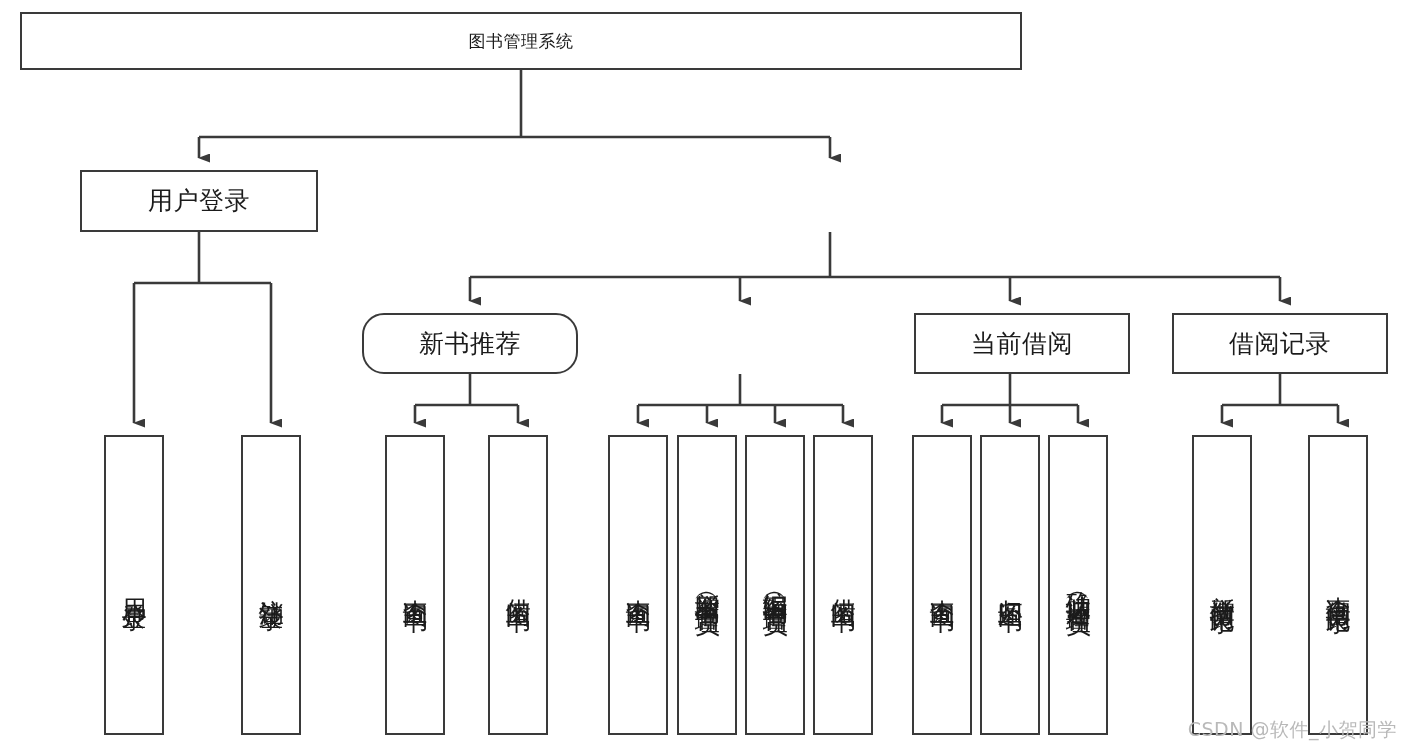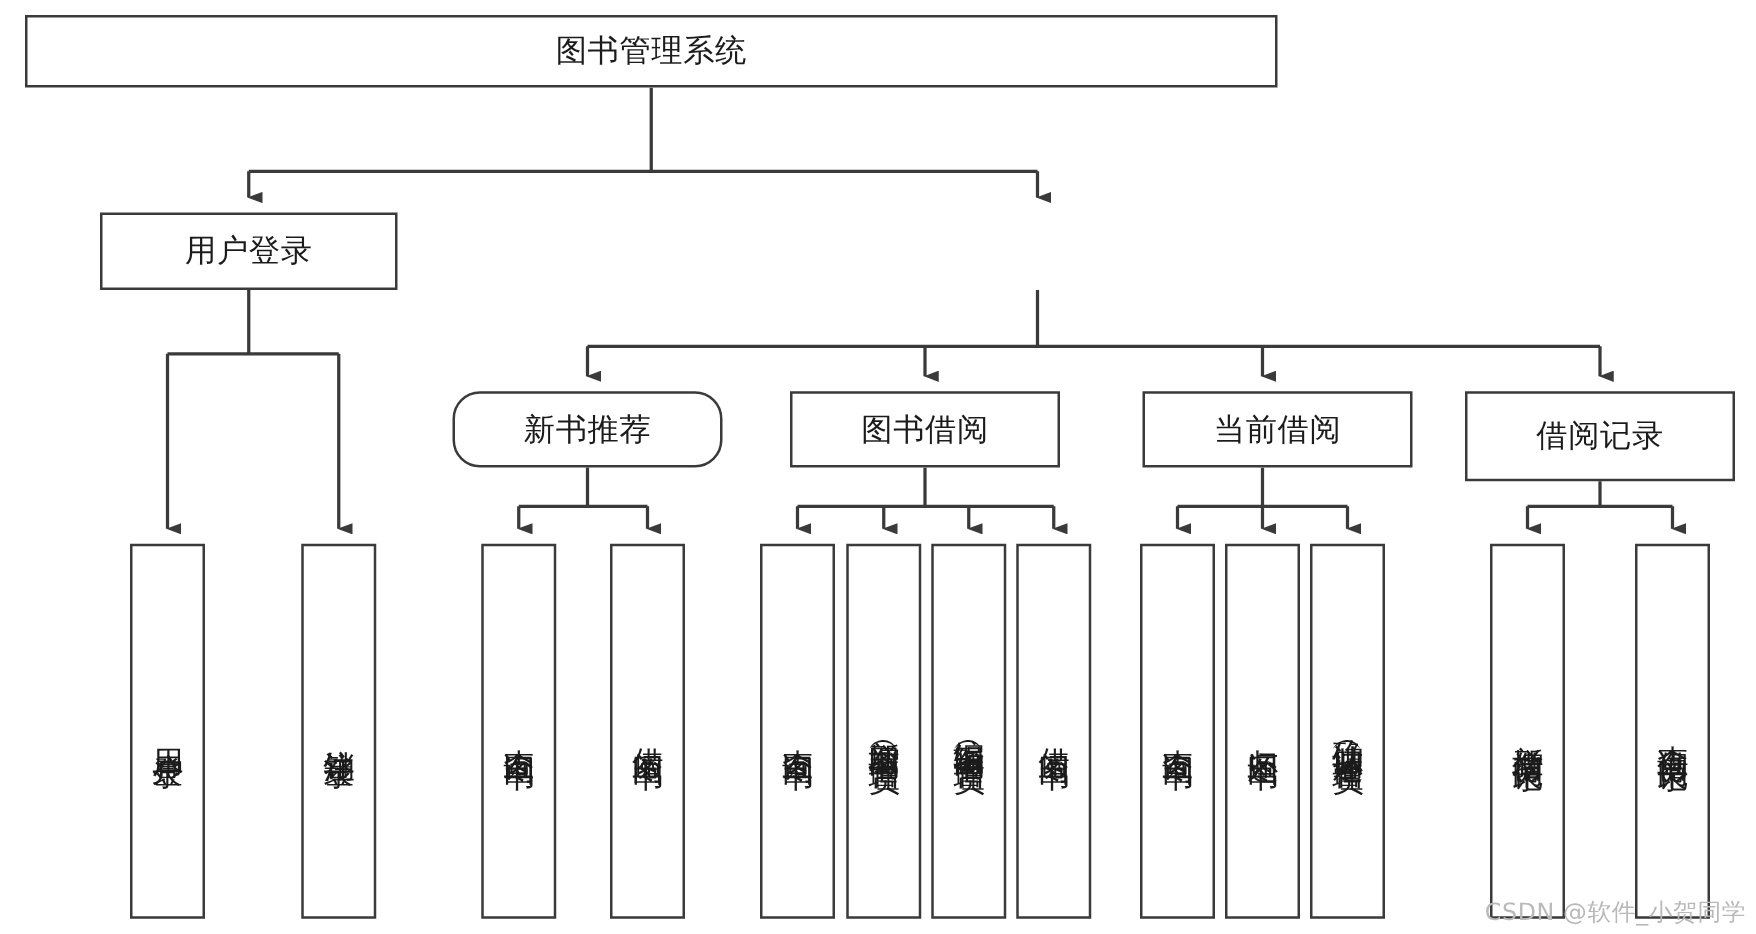--- a/index.html
+++ b/index.html
@@ -36,21 +36,21 @@
     justify-content: center;
     color: #1b1b1b;
   }
   .node-h {
     font-size: 25px;
     letter-spacing: 0.5px;
     line-height: 1.1;
     white-space: nowrap;
   }
   .node-root .node-label {
-    font-size: 25px;
+    font-size: 17px;
   }
   .node-v {
     writing-mode: vertical-rl;
     text-orientation: upright;
   }
   .node-v .node-label {
     writing-mode: vertical-rl;
     text-orientation: upright;
     font-size: 25px;
     line-height: 1.18;
@@ -135,29 +135,26 @@
 
   <div class="node node-h" style="left:80px; top:170px; width:238px; height:62px;">
     <span class="node-label">用户登录</span>
   </div>
 
 
   <div class="node node-h" style="left:362px; top:313px; width:216px; height:61px;border-radius:22px;">
     <span class="node-label">新书推荐</span>
   </div>
 
-  <div class="node node-h" style="left:632px; top:313px; width:216px; height:61px;">
-    <span class="node-label">图书借阅</span>
-  </div>
 
   <div class="node node-h" style="left:902px; top:313px; width:216px; height:61px;margin-left:12px;">
     <span class="node-label">当前借阅</span>
   </div>
 
-  <div class="node node-h" style="left:1172px; top:313px; width:216px; height:72px;">
+  <div class="node node-h" style="left:1172px; top:313px; width:216px; height:61px;">
     <span class="node-label">借阅记录</span>
   </div>
 
   <div class="node node-v" style="left:104px; top:435px; width:60px; height:300px;">
     <span class="node-label">用户登录</span>
   </div>
 
   <div class="node node-v" style="left:241px; top:435px; width:60px; height:300px;">
     <span class="node-label">注销登录</span>
   </div>

